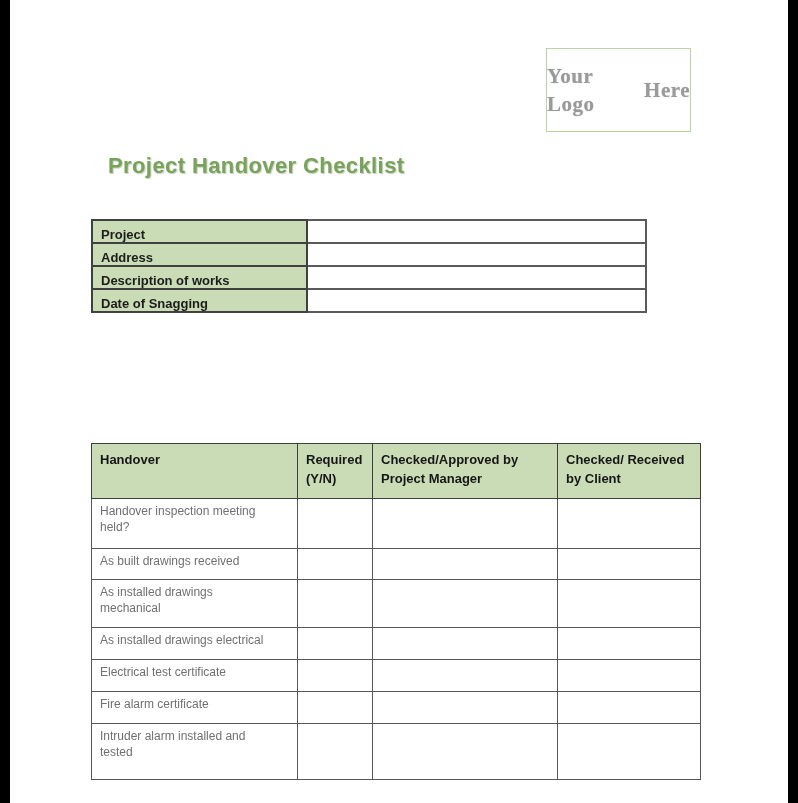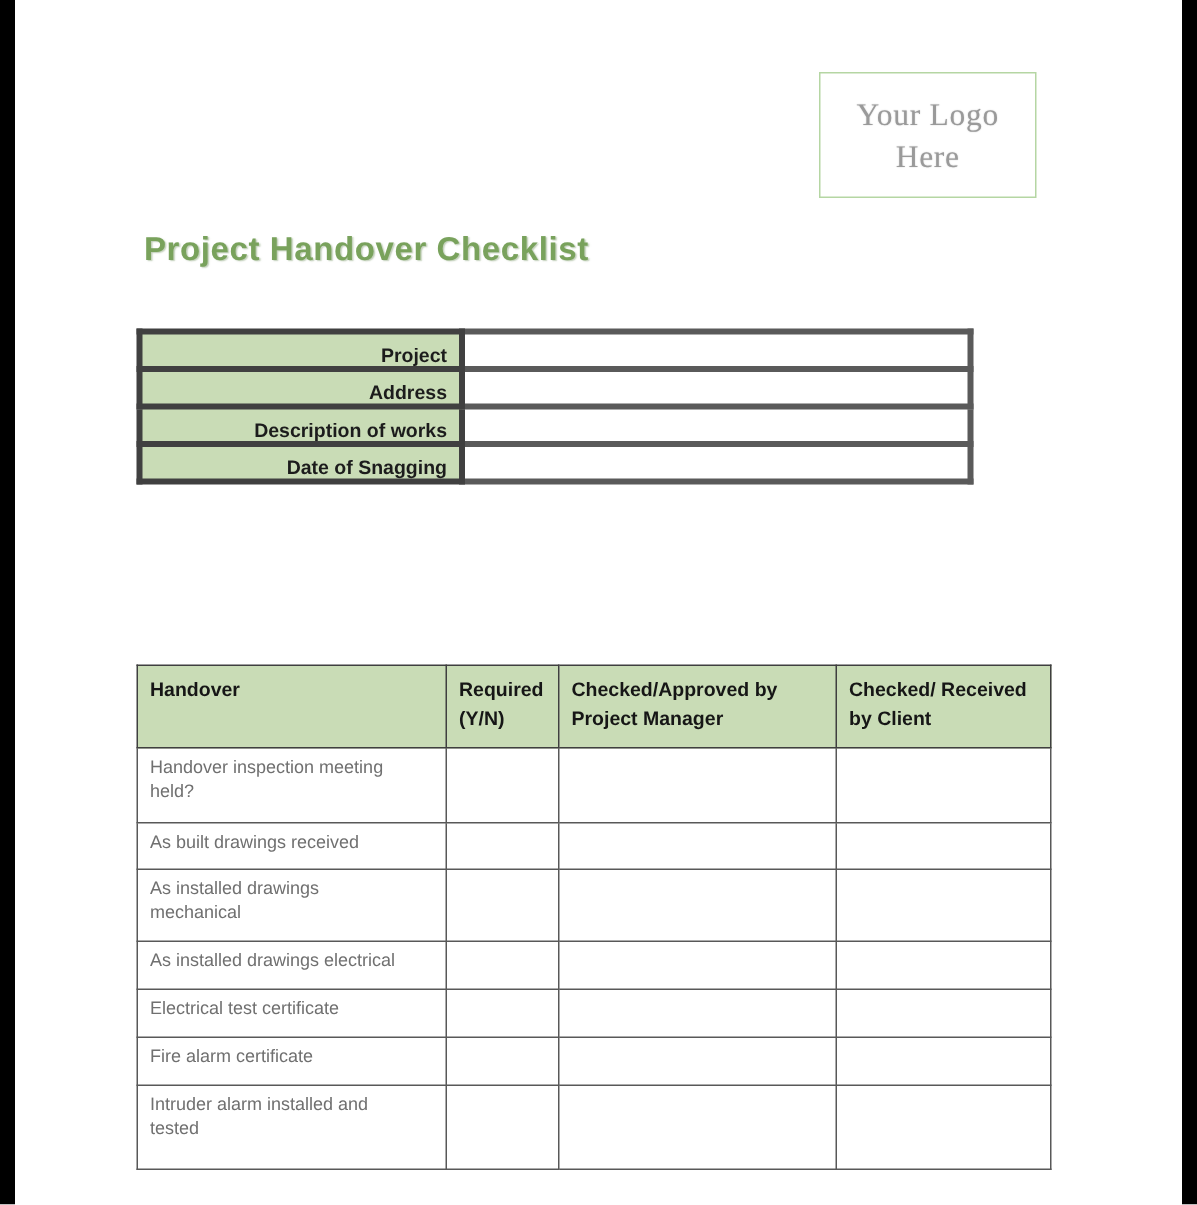--- a/index.html
+++ b/index.html
@@ -28,35 +28,35 @@
   .edge-right { right: 0; }
 
   .logo-box {
     position: absolute;
     left: 546px;
     top: 48px;
     width: 143px;
     height: 82px;
     border: 1px solid #b5d6a3;
     display: flex;
-    flex-direction: column;
+    flex-direction: row;
     align-items: center;
     justify-content: center;
     font-family: "Liberation Serif", serif;
-    font-weight: normal;
+    font-weight: bold;
     font-size: 21px;
     line-height: 1.35;
     color: #9a9a9a;
     text-shadow: 0 0 1px #c4c4c4;
     letter-spacing: 0.5px;
   }
 
   .page-title {
     position: absolute;
-    left: 96px;
+    left: 108px;
     top: 153px;
     font-size: 22px;
     font-weight: bold;
     color: #79a25c;
     letter-spacing: 0.4px;
     text-shadow: 1px 1px 1px rgba(140, 165, 125, 0.55);
   }
 
   table {
     border-collapse: collapse;
@@ -64,24 +64,23 @@
   }
   td, th { box-sizing: border-box; }
 
   .info-table {
     position: absolute;
     left: 91px;
     top: 219px;
     width: 554px;
   }
   .info-table td {
-    border: 4px solid #404040;
+    border: 2px solid #404040;
     height: 16px;
     vertical-align: top;
-    text-align: right;
   }
   .info-table td.label {
     background: #c9dcb6;
     font-weight: bold;
     font-size: 13px;
     color: #1c1c1c;
     padding: 6px 8px 0 8px;
   }
   .info-table td.value {
     background: #ffffff;

